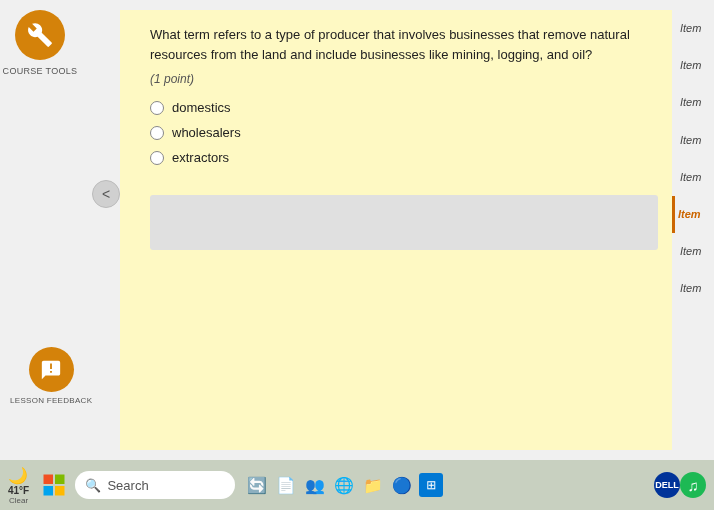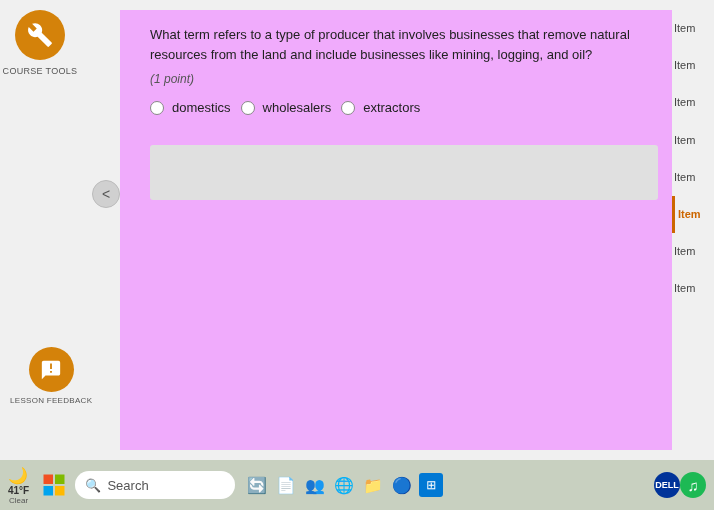--- a/index.html
+++ b/index.html
@@ -74,21 +74,21 @@
       cursor: pointer;
       font-size: 14px;
       color: #555;
       z-index: 10;
     }
 
     
     .question-area {
       flex: 1;
       padding: 15px 4px 15px 30px;
-      background: #f0abfc;
+      background: #fef9c3;
       margin: 10px 0 10px 40px;
       border-radius: 0;
       position: relative;
     }
 
     .question-text {
       font-size: 13px;
       color: #222;
       line-height: 1.5;
       margin-bottom: 8px;
@@ -96,21 +96,21 @@
 
     .point-label {
       font-size: 12px;
       color: #555;
       font-style: italic;
       margin-bottom: 14px;
     }
 
     .answer-options {
       display: flex;
-      flex-direction: row;
+      flex-direction: column;
       gap: 10px;
     }
 
     .answer-option {
       display: flex;
       align-items: center;
       gap: 8px;
       cursor: pointer;
     }
 
@@ -145,25 +145,26 @@
       flex-direction: column;
       align-items: flex-start;
       padding-top: 10px;
       gap: 0;
       position: relative;
     }
 
     .item-label {
       font-size: 11px;
       color: #444;
-      padding: 12px 2px;
+      padding: 12px 8px;
       width: 100%;
       text-align: left;
       line-height: 1.2;
       white-space: nowrap;
+      font-style: italic;
     }
 
     .item-label.active {
       color: #cc6600;
       font-weight: bold;
       border-left: 3px solid #cc6600;
       padding-left: 3px;
     }
 
     

